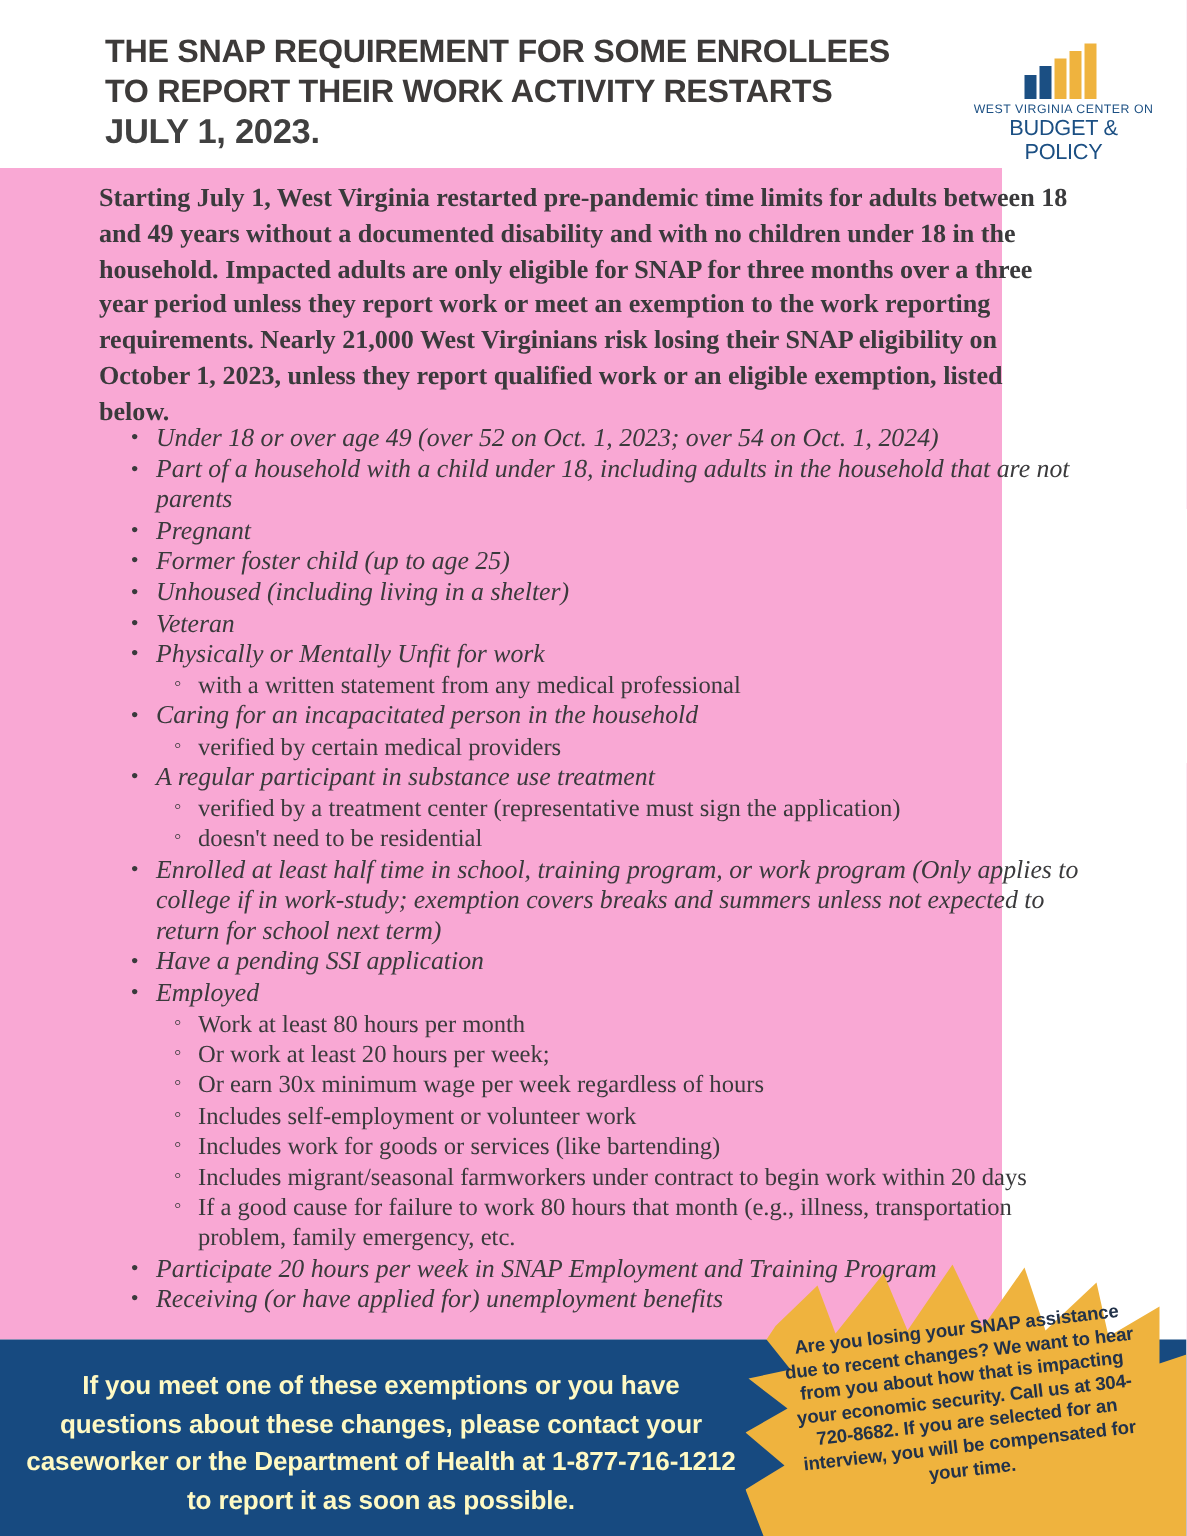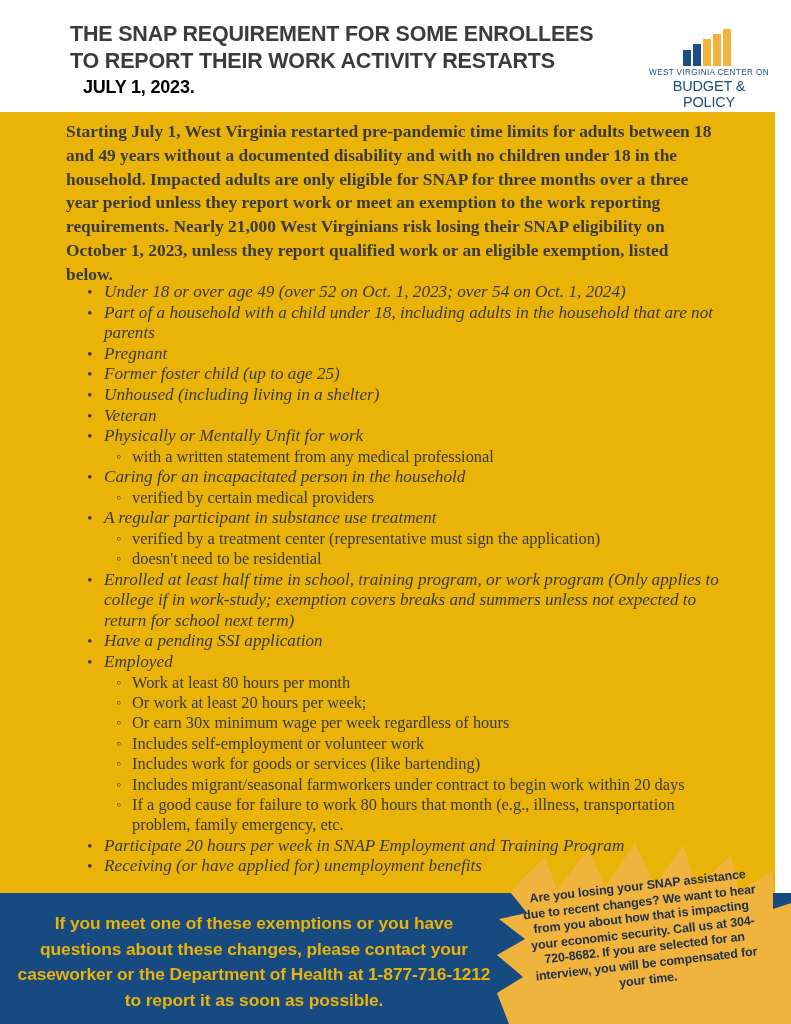--- a/index.html
+++ b/index.html
@@ -42,26 +42,25 @@
     font-weight: bold;
     font-size: 21.5px;
     letter-spacing: -0.2px;
     line-height: 26.5px;
     color: #3d3a39;
     white-space: nowrap;
   }
   .header-date {
     font-family: "Liberation Sans", sans-serif;
     font-weight: bold;
-    font-size: 18px;
+    font-size: 23px;
     letter-spacing: -0.2px;
     line-height: 26.5px;
-    color: #000000;
+    color: #404040;
     white-space: nowrap;
-    margin-left: 13px;
   }
 
   
   .logo {
     position: absolute;
     right: 18px;
     top: 30px;
     width: 128px;
     height: 62px;
   }
@@ -107,23 +106,23 @@
     font-weight: normal;
     letter-spacing: -0.2px;
     color: #1b4f83;
   }
 
   
   .body-area {
     position: absolute;
     left: 0;
     top: 112px;
-    width: 775px;
+    width: 668px;
     height: 781px;
-    background: #eab308;
+    background: #f9a8d4;
   }
   .intro {
     position: absolute;
     left: 66px;
     top: 8px;
     width: 648px;
     font-family: "Liberation Serif", serif;
     font-weight: bold;
     font-size: 17.4px;
     line-height: 23.8px;
@@ -191,21 +190,21 @@
   .footer-text {
     position: absolute;
     left: 14px;
     top: 18px;
     width: 480px;
     text-align: center;
     font-family: "Liberation Sans", sans-serif;
     font-weight: bold;
     font-size: 17.4px;
     line-height: 25.6px;
-    color: #eab308;
+    color: #fef9c3;
     letter-spacing: -0.1px;
   }
 
   
   .starburst {
     position: absolute;
     left: 497px;
     top: 843px;
     width: 294px;
     height: 181px;

